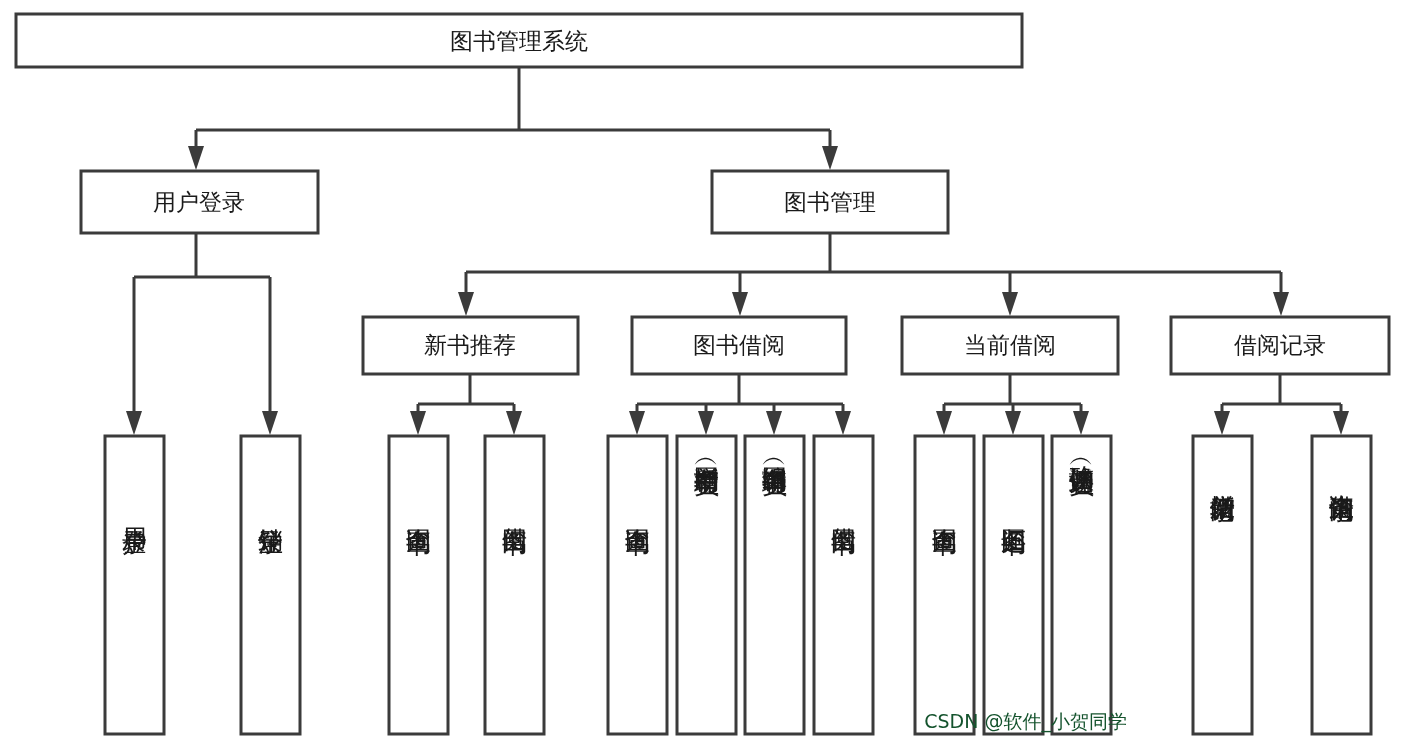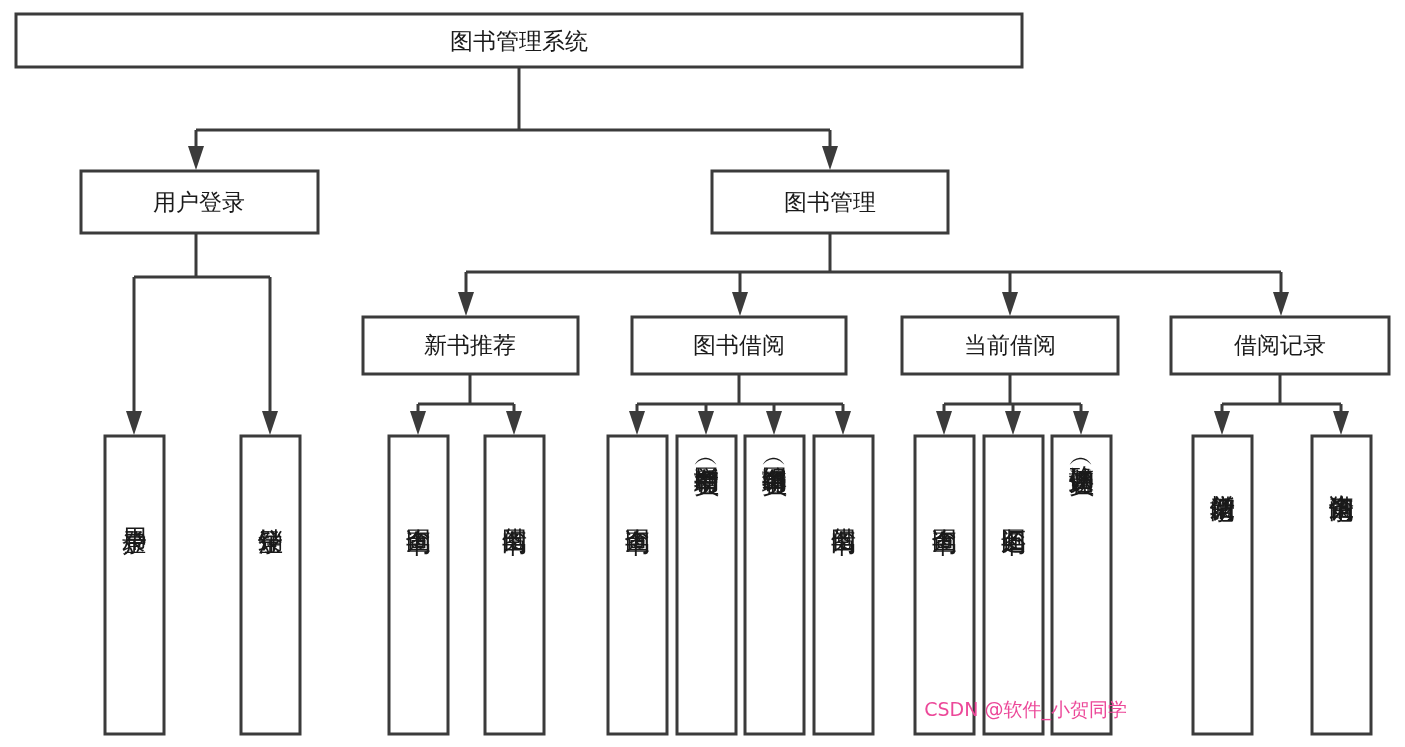--- a/index.html
+++ b/index.html
@@ -72,24 +72,24 @@
     font-family: "DejaVu Sans", "Liberation Sans", sans-serif;
     font-size: 25px;
     line-height: 1.0;
     letter-spacing: 1px;
     color: #1a1a1a;
     white-space: nowrap;
   }
   .watermark {
     position: absolute;
     right: 8px;
-    bottom: 24px;
+    bottom: 12px;
     font-family: "DejaVu Sans", "Liberation Sans", sans-serif;
     font-size: 19px;
-    color: #ec4899;
+    color: #14532d;
     white-space: nowrap;
     pointer-events: none;
     margin-top: 8px;
   }
 </style>
 </head>
 <body>
 
 <div id="diagram-root">
 

